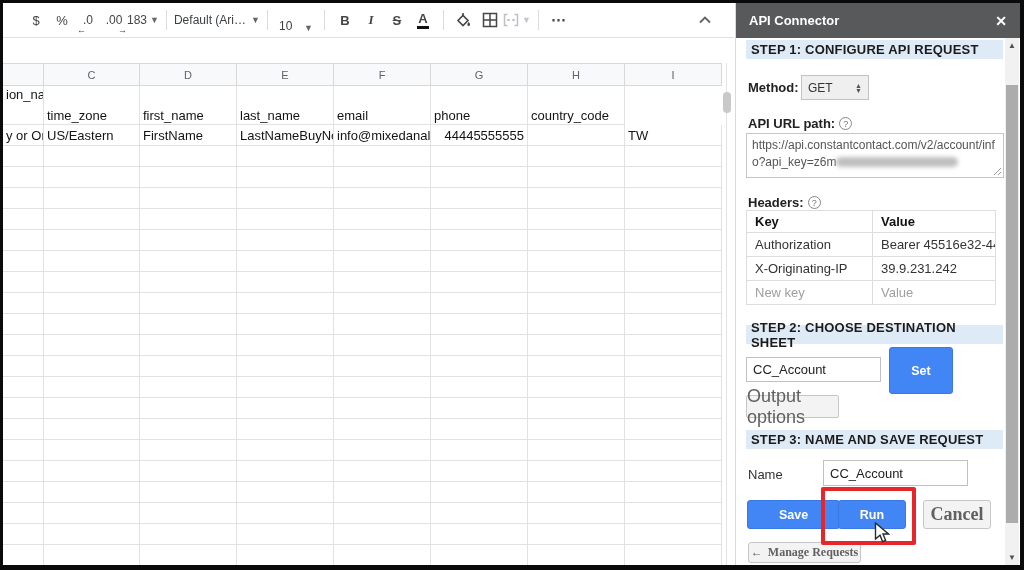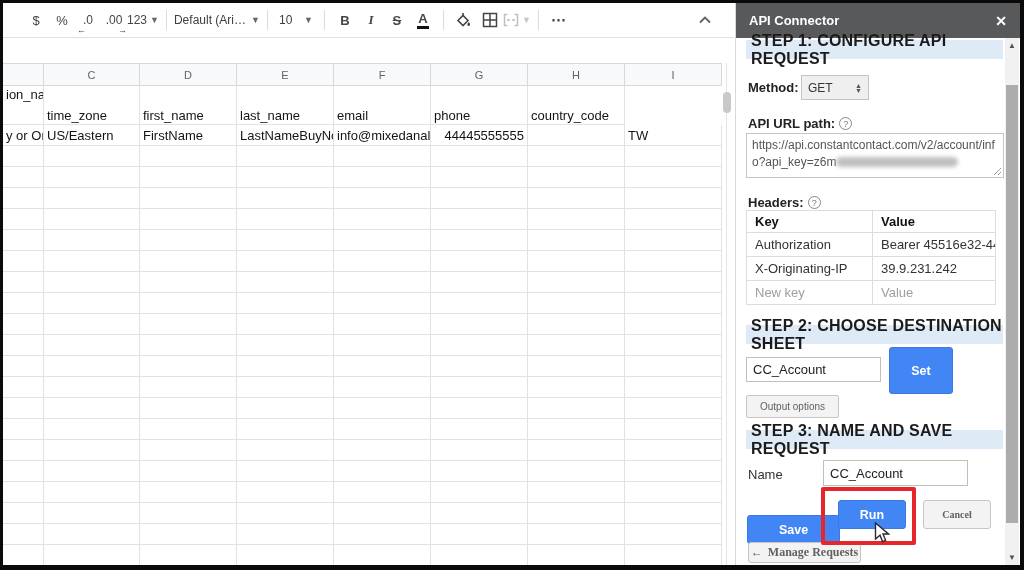--- a/index.html
+++ b/index.html
@@ -14,21 +14,21 @@
   .tbi { color:#454545; font-size:13px; min-width:26px; text-align:center; cursor:default;
          display:flex; align-items:center; justify-content:center; height:26px; border-radius:3px; }
   .tbi.small { font-size:12px; }
   .tb-div { width:1px; height:20px; background:#dadce0; margin:0 7px; }
   .caret { font-size:9px; color:#666; margin-left:3px; }
   .caret.dis { color:#c4c7ca; }
   .dec-wrap { position:relative; }
   .dec-arrow { position:absolute; font-size:9px; color:#454545; bottom:-2px; }
   .dec-arrow.l { left:2px; } .dec-arrow.r { right:0px; }
   .font-sel { width:86px; display:flex; align-items:center; justify-content:space-between; font-size:12px; color:#3c4043; }
-  .size-sel { width:42px; display:flex; align-items:center; justify-content:space-between; font-size:12px; color:#3c4043; padding:0 4px;}
+  .size-sel { width:42px; display:flex; align-items:flex-end; justify-content:space-between; font-size:12px; color:#3c4043; padding:0 4px;}
   .bold { font-weight:700; } .ital { font-style:italic; font-family:"Liberation Serif",serif; font-weight:700;}
   .strike { text-decoration:line-through; font-weight:700;}
   .tcolor { font-weight:700; border-bottom:3px solid #111; line-height:14px; padding:0 1px; }
   .more { font-size:15px; font-weight:700; letter-spacing:1px; }
   .collapse { margin-left:auto; margin-right:16px; }
 
   
   .sheet { position:absolute; left:0; top:36px; width:731px; bottom:0; background:#fff; }
   .grid  { position:absolute; left:0; top:24px; width:720px; }
   .row { display:flex; }
@@ -47,21 +47,21 @@
   .sheet-vline { position:absolute; left:723px; top:24px; bottom:0; width:1px; background:#e4e4e4; }
   .sheet-thumb { position:absolute; left:720px; top:53px; width:8px; height:21px; background:#c9c9c9; border-radius:4px; }
 
   
   .sidebar { position:absolute; left:732px; top:0; width:285px; height:562px; background:#fff; border-left:1px solid #d9d9d9;}
   .sb-head { position:absolute; left:0; top:0; right:0; height:35px; background:#58595b; color:#fff;
              display:flex; align-items:center; padding:0 13px; }
   .sb-title { font-weight:700; font-size:13px; flex:1; }
   .sb-close { font-size:14px; font-weight:700; cursor:pointer; }
   .step { position:absolute; left:10px; width:257px; height:19px; background:#dfeaf7;
-          font-weight:700; font-size:16px; color:#1b1b1b; display:flex; align-items:center; padding-left:5px; letter-spacing:.2px;}
+          font-weight:700; font-size:13px; color:#1b1b1b; display:flex; align-items:center; padding-left:5px; letter-spacing:.2px;}
   .lbl { position:absolute; font-weight:700; font-size:13px; color:#222; }
   .lbl.plain { font-weight:400; color:#333; }
   .helpq { display:inline-block; width:13px; height:13px; border:1px solid #888; border-radius:50%;
            font-size:9px; font-weight:400; color:#777; text-align:center; line-height:12px; margin-left:4px; vertical-align:1px;}
   .method-sel { position:absolute; left:65px; top:72px; width:68px; height:25px; background:#efefef;
                 border:1px solid #c3c3c3; display:flex; align-items:center; padding:0 6px; font-size:12px; color:#333; }
   .spin { margin-left:auto; display:flex; flex-direction:column; line-height:5px; font-size:7px; color:#555; }
   .urlbox { position:absolute; left:10px; top:130px; width:258px; height:45px; border:1px solid #c6c6c6;
             font-size:12px; color:#555; padding:3px 5px; line-height:17px; word-break:break-all; overflow:hidden; }
   .blob { display:inline-block; width:122px; height:10px; background:#bfbfbf; border-radius:5px;
@@ -71,21 +71,21 @@
   .ht-row { display:flex; border-bottom:1px solid #ddd; }
   .ht-cell { width:126px; padding:4px 8px; color:#333; overflow:hidden; white-space:nowrap; }
   .ht-cell:last-child { width:124px; border-left:1px solid #ddd; }
   .ht-head .ht-cell { font-weight:700; color:#111; padding:3px 8px; }
   .ht-cell input { border:none; outline:none; width:100%; font-size:13px; font-family:inherit; color:#333; background:transparent; }
   .ht-cell input::placeholder { color:#9e9e9e; }
   .txt-input { position:absolute; border:1px solid #c0c0c0; font-size:13px; color:#222; padding:0 6px;
                font-family:inherit; outline:none; }
   .btn-blue { position:absolute; background:#4285f4; color:#fff; font-weight:700; font-size:12.5px;
               border:1px solid #3b78e7; border-radius:3px; display:flex; align-items:center; justify-content:center; cursor:pointer;}
-  .btn-gray { position:absolute; background:#f3f3f3; color:#616161; font-size:10px; border:1px solid #c6c6c6;
+  .btn-gray { position:absolute; background:#f3f3f3; color:#616161; font-size:18px; border:1px solid #c6c6c6;
               border-radius:3px; display:flex; align-items:center; justify-content:center; cursor:pointer; }
   .btn-gray.bold { font-weight:700;font-family:Liberation Serif, serif; }
   .annot { position:absolute; left:85px; top:484px; width:95px; height:58px; border:4px solid #e5262b; border-radius:2px; z-index:5; pointer-events:none; }
   .cursor { position:absolute; left:138px; top:519px; z-index:6; pointer-events:none; }
 
   .sb-scroll { position:absolute; right:1px; top:35px; bottom:0; width:14px; background:#f1f1f1; }
   .sb-up { position:absolute; top:3px; left:0; width:14px; text-align:center; font-size:8px; color:#505050; }
   .sb-dn { position:absolute; bottom:3px; left:0; width:14px; text-align:center; font-size:8px; color:#505050; }
   .sb-thumb { position:absolute; left:1px; top:47px; width:12px; height:438px; background:#acacac; }
 </style>
@@ -99,21 +99,21 @@
     <div class="tbi">%</div>
     <div class="tbi small dec-wrap">
       <span>.0</span>
       <span class="dec-arrow l">←</span>
     </div>
     <div class="tbi small dec-wrap">
       <span>.00</span>
       <span class="dec-arrow r">→</span>
     </div>
     <div class="tbi small">
-      <span>123</span>
+      <span>183</span>
       <span class="caret">▼</span>
     </div>
     <div class="tb-div"></div>
     <div class="tbi font-sel">
       <span>Default (Ari…</span>
       <span class="caret">▼</span>
     </div>
     <div class="tb-div"></div>
     <div class="tbi size-sel">
       <span>10</span>
@@ -443,21 +443,21 @@
 
     <div class="step" style="top:322px;">STEP 2: CHOOSE DESTINATION SHEET</div>
     <input class="txt-input" style="left: 10px; top: 354px; width: 135px; height: 25px;" value="CC_Account">
     <div class="btn-blue" style="left:153px; top:344px; width:64px; height:47px;">Set</div>
     <div class="btn-gray" style="left:10px; top:392px; width:93px; height:23px; border-radius:2px;">Output options</div>
 
     <div class="step" style="top:427px;">STEP 3: NAME AND SAVE REQUEST</div>
     <div class="lbl plain" style="left:12px; top:464px;">Name</div>
     <input class="txt-input" style="left: 87px; top: 457px; width: 145px; height: 26px;" value="CC_Account">
 
-    <div class="btn-blue" style="left:11px; top:512px; width:93px; height:29px;">Save</div>
+    <div class="btn-blue" style="left:11px; top:497px; width:93px; height:29px;">Save</div>
     <div class="btn-blue" style="left:102px; top:497px; width:68px; height:29px;">Run</div>
     <div class="btn-gray bold" style="left:187px; top:497px; width:68px; height:29px;">Cancel</div>
 
     <div class="annot"></div>
     <svg class="cursor" width="16" height="22" viewBox="0 0 16 22">
       <path d="M1.5,1 L1.5,17 L6,13.2 L8.6,19.6 L11.6,18.3 L9,12 L14.5,12 Z" fill="#fff" stroke="#2b2b2b" stroke-width="1.4"></path>
     </svg>
 
     <div class="btn-gray bold" style="left:12px; top:539px; width:113px; height:21px; font-size:12px;">
       <span style="margin-right:5px;">←</span>

